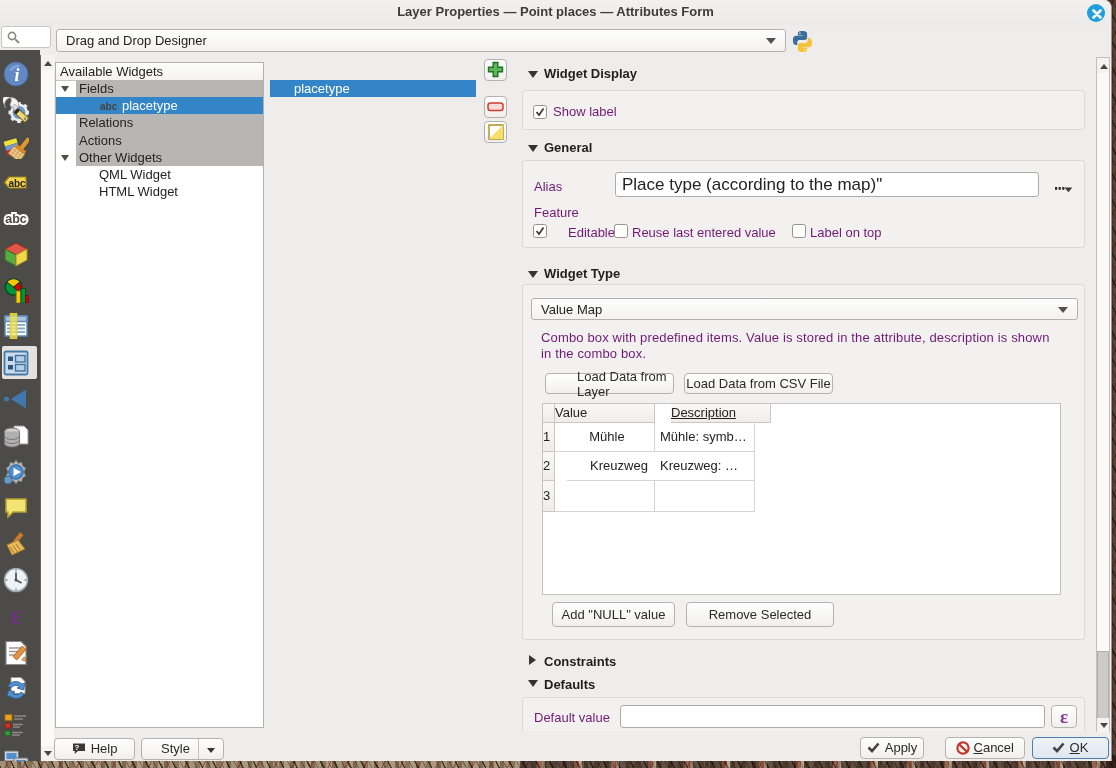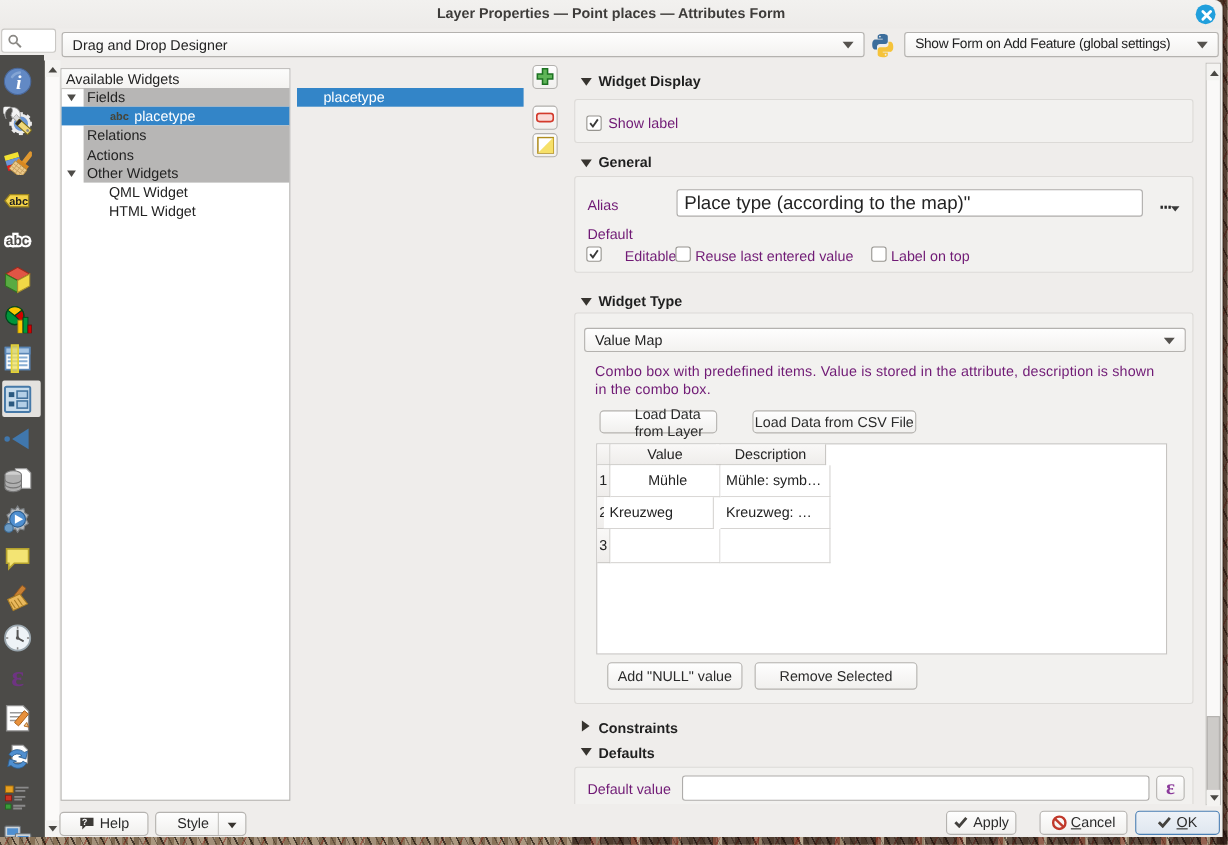--- a/index.html
+++ b/index.html
@@ -75,21 +75,21 @@
   .input { position:absolute; background:#fff; border:1px solid #aeacaa; border-radius:3px;
     font-size:13px; color:#232323; padding-left:6px; }
   .btn { position:absolute; background:linear-gradient(#fefefe,#f1f0ee);
     border:1px solid #b5b3b0; border-radius:4px; font-size:13px; color:#2b2b2b;
     display:flex; align-items:center; justify-content:center; }
   
   #vtable { position:absolute; left:542px; top:403px; width:519px; height:192px;
     background:#fff; border:1px solid #c6c4c1; }
   .hcell { position:absolute; background:linear-gradient(#f9f8f7,#efedeb);
     border-right:1px solid #c9c7c4; border-bottom:1px solid #c9c7c4;
-    font-size:13px; color:#232323; text-align:center; }
+    font-size:13px; color:#232323; }
   .dcell { position:absolute; background:#fff; border-right:1px solid #d6d4d2;
     border-bottom:1px solid #d6d4d2; font-size:13px; color:#232323; padding:6px 0 0 5px; }
   
   #bottombar { position:absolute; left:56px; top:733px; width:1056px; height:28px; }
   .ubar { text-decoration:underline; }
 </style>
 </head>
 <body>
 <div class="abs" style="left:1106px; top:0; width:10px; height:768px; background:rgba(40,16,10,0.62);"></div>
 <div class="abs" style="left:520px; top:755px; width:596px; height:13px; background:repeating-linear-gradient(90deg, rgba(25,10,8,0.55) 0 17px, rgba(125,30,20,0.4) 17px 22px, rgba(230,220,200,0.2) 22px 25px, rgba(25,10,8,0.5) 25px 37px);"></div>
@@ -107,21 +107,20 @@
     <svg width="13" height="13" viewBox="0 0 13 13" style="position:absolute;left:5px;top:4px">
       <circle cx="5" cy="5" r="3.6" fill="none" stroke="#8a8884" stroke-width="1.6"></circle>
       <line x1="8" y1="8" x2="12" y2="12" stroke="#8a8884" stroke-width="1.8"></line>
     </svg>
   </div>
   <div class="combo" style="left:56px; top:29px; width:730px;">Drag and Drop Designer<span class="arr"></span></div>
   <svg class="abs" style="left:791px;top:30px" width="23" height="23" viewBox="0 0 48 48">
     <path fill="#3c6e9c" d="M23.8 2c-10 0-9.4 4.3-9.4 4.3v4.5h9.6v1.4H10.6S4 11.5 4 21.6s5.7 9.8 5.7 9.8h3.4v-4.7s-.2-5.7 5.6-5.7h9.5s5.4.1 5.4-5.2V7.2S34.5 2 23.8 2zm-5.2 3a1.7 1.7 0 1 1 0 3.4 1.7 1.7 0 0 1 0-3.4z"></path>
     <path fill="#f5c33a" d="M24.2 46c10 0 9.4-4.3 9.4-4.3v-4.5H24v-1.4h13.4s6.6.7 6.6-9.4-5.7-9.8-5.7-9.8h-3.4v4.7s.2 5.7-5.6 5.7h-9.5s-5.4-.1-5.4 5.2v8.6S13.5 46 24.2 46zm5.2-3a1.7 1.7 0 1 1 0-3.4 1.7 1.7 0 0 1 0 3.4z"></path>
   </svg>
-  <div class="combo" style="left:822px; top:29px; width:286px; font-size:12.5px; letter-spacing:-0.3px;">Show Form on Add Feature (global settings)<span class="arr"></span></div>
 
   <div id="sidebar"></div>
   <div id="selicon"></div>
   <div id="iconstack">
     <svg class="sic" style="top:61px" viewBox="0 0 26 26">
       <circle cx="13" cy="13" r="12" fill="#6289c4" stroke="#4a689a" stroke-width="1"></circle>
       <path d="M8 9 a9 9 0 0 1 7-4" fill="none" stroke="#84a5d4" stroke-width="2.4" stroke-linecap="round"></path>
       <text x="14" y="20" font-family="Liberation Serif" font-style="italic" font-weight="bold" font-size="18" fill="#fff" text-anchor="middle">i</text>
     </svg>
     <svg class="sic" style="top:97px" viewBox="0 0 26 26">
@@ -325,50 +324,50 @@
     <div class="ghead" style="left:544px; top:140px;">General</div>
     <div class="gbox" style="top:160px; height:88px;"></div>
     <div class="lbl" style="left:534px; top:179px;">Alias</div>
     <div class="input" style="left:615px; top:172px; width:424px; height:25px; line-height:24px; font-size:17px;">Place type (according to the map)"</div>
     <svg class="abs" style="left:1054px; top:184px;" width="20" height="10" viewBox="0 0 20 10">
       <rect x="1" y="3" width="2.2" height="2.8" fill="#2a2a2a"></rect>
       <rect x="4.6" y="3" width="2.2" height="2.8" fill="#2a2a2a"></rect>
       <rect x="8.2" y="3" width="2.2" height="2.8" fill="#2a2a2a"></rect>
       <path d="M10.5 3.4 L18.3 3.4 L14.4 8.2 Z" fill="#3a3a3a"></path>
     </svg>
-    <div class="lbl" style="left:534px; top:205px;">Default</div>
+    <div class="lbl" style="left:534px; top:205px;">Feature</div>
     <div class="cb" style="left:533px; top:224px;">
       <svg width="12" height="12" viewBox="0 0 12 12" style="position:absolute;left:0px;top:0px">
           <path d="M2.5 6 L5 9 L9.5 2.5" fill="none" stroke="#3a3a3a" stroke-width="1.7"></path>
         </svg>
     </div>
     <div class="lbl" style="left:568px; top:225px;text-align:right;">Editable</div>
     <div class="cb" style="left:614px; top:224px;"></div>
     <div class="lbl" style="left:632px; top:225px;">Reuse last entered value</div>
     <div class="cb" style="left:792px; top:224px;"></div>
     <div class="lbl" style="left:810px; top:225px;">Label on top</div>
 
     <span class="gtri down" style="left:528px; top:271px;"></span>
     <div class="ghead" style="left:544px; top:266px;">Widget Type</div>
     <div class="gbox" style="top:284px; height:356px;"></div>
     <div class="combo" style="left:531px; top:298px; width:547px; height:22px;">Value Map<span class="arr"></span></div>
     <div class="lbl" style="left:541px; top:330px; line-height:15.5px; letter-spacing:0.15px;">Combo box with predefined items. Value is stored in the attribute, description is shown<br>in the combo box.</div>
-    <div class="btn" style="left:545px; top:373px; width:107px; height:21px;padding-left:31px;">Load Data from Layer</div>
+    <div class="btn" style="left:545px; top:373px; width:129px; height:21px;padding-left:31px;">Load Data from Layer</div>
     <div class="btn" style="left:684px; top:373px; width:149px; height:21px;">Load Data from CSV File</div>
 
     <div id="vtable">
       <div class="hcell" style="left:0; top:0; width:12px; height:19px;"></div>
       <div class="hcell" style="left:12px; top:0; width:100px; height:19px; line-height:18px;">Value</div>
-      <div class="hcell" style="left:108px; top:0; width:100px; height:19px; line-height:18px;">Description</div>
+      <div class="hcell" style="left:128px; top:0; width:100px; height:19px; line-height:18px;text-decoration:underline;">Description</div>
       <div class="hcell" style="left:0; top:19px; width:12px; height:29px; line-height:28px;">1</div>
       <div class="hcell" style="left:0; top:48px; width:12px; height:29px; line-height:28px;">2</div>
       <div class="hcell" style="left:0; top:77px; width:12px; height:31px; line-height:30px;">3</div>
       <div class="dcell" style="left:12px; top:19px; width:100px; height:29px;text-align:center;">Mühle</div>
       <div class="dcell" style="left:112px; top:19px; width:100px; height:29px;">Mühle: symb…</div>
-      <div class="dcell" style="left:6px; top:48px; width:100px; height:29px;">Kreuzweg</div>
+      <div class="dcell" style="left:24px; top:48px; width:100px; height:29px;text-align:center;">Kreuzweg</div>
       <div class="dcell" style="left:112px; top:48px; width:100px; height:29px;">Kreuzweg: …</div>
       <div class="dcell" style="left:12px; top:77px; width:100px; height:31px;"></div>
       <div class="dcell" style="left:112px; top:77px; width:100px; height:31px;"></div>
     </div>
     <div class="btn" style="left:552px; top:602px; width:123px; height:25px;">Add "NULL" value</div>
     <div class="btn" style="left:686px; top:602px; width:148px; height:25px;">Remove Selected</div>
 
     <span class="gtri right" style="left:529px; top:655px;"></span>
     <div class="ghead" style="left:544px; top:654px;">Constraints</div>
     <span class="gtri down" style="left:528px; top:680px;"></span>

